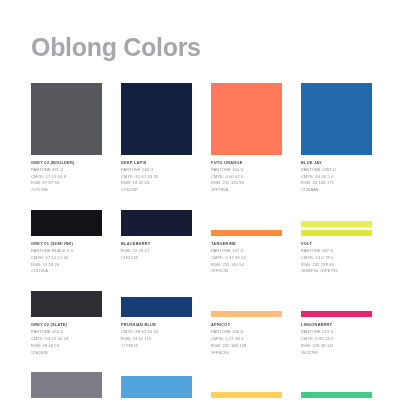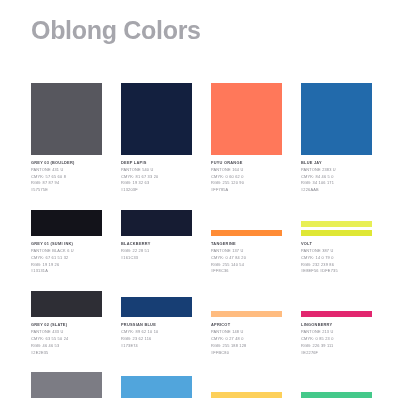--- a/index.html
+++ b/index.html
@@ -16,21 +16,21 @@
   }
   #page {
     width: 400px;
     height: 400px;
     position: relative;
     box-sizing: border-box;
   }
   .page-title {
     position: absolute;
     left: 31px;
-    top: 18px;
+    top: 35px;
     font-size: 25px;
     font-weight: bold;
     color: #a6a6ac;
     letter-spacing: -0.3px;
     line-height: 1;
     white-space: nowrap;
   }
   .grid {
     position: absolute;
     left: 0;

